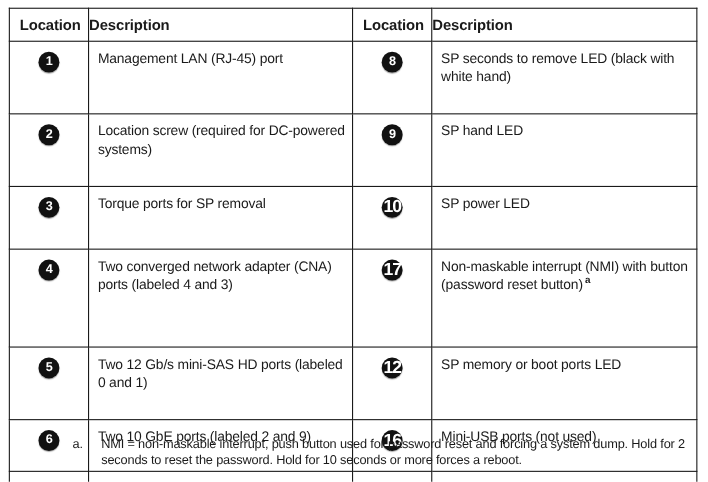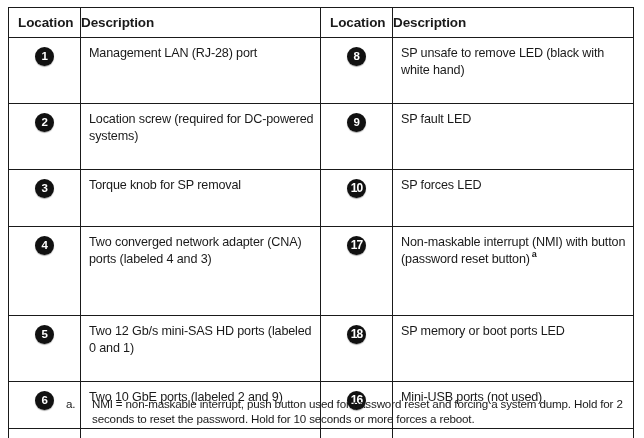--- a/index.html
+++ b/index.html
@@ -92,21 +92,21 @@
     color: #ffffff;
     font-size: 11.5px;
     font-weight: bold;
     line-height: 19px;
     text-align: center;
     letter-spacing: -0.5px;
     font-family: "Liberation Sans", sans-serif;
     box-shadow: 0 1px 1px rgba(0,0,0,0.35);
   }
   .badge.two-digit {
-    font-size: 12px;
+    font-size: 16px;
     letter-spacing: -1px;
   }
 
   sup.fn-mark {
     font-size: 9px;
     vertical-align: super;
     font-weight: bold;
     line-height: 0;
     margin-left: 2px;
   }
@@ -149,67 +149,67 @@
         <th class="loc-head">Location</th>
         <th>Description</th>
       </tr>
     </thead>
     <tbody>
 
       <tr class="h52">
         <td class="loc-cell">
           <span class="badge">1</span>
         </td>
-        <td class="desc-cell">Management LAN (RJ-28) port</td>
+        <td class="desc-cell">Management LAN (RJ-45) port</td>
         <td class="loc-cell">
           <span class="badge">8</span>
         </td>
-        <td class="desc-cell">SP unsafe to remove LED (black with white hand)</td>
+        <td class="desc-cell">SP seconds to remove LED (black with white hand)</td>
       </tr>
 
       <tr class="h52b">
         <td class="loc-cell">
           <span class="badge">2</span>
         </td>
         <td class="desc-cell">Location screw (required for DC-powered systems)</td>
         <td class="loc-cell">
           <span class="badge">9</span>
         </td>
-        <td class="desc-cell">SP fault LED</td>
+        <td class="desc-cell">SP hand LED</td>
       </tr>
 
       <tr class="h43">
         <td class="loc-cell">
           <span class="badge">3</span>
         </td>
-        <td class="desc-cell">Torque knob for SP removal</td>
+        <td class="desc-cell">Torque ports for SP removal</td>
         <td class="loc-cell">
           <span class="badge two-digit">10</span>
         </td>
-        <td class="desc-cell">SP forces LED</td>
+        <td class="desc-cell">SP power LED</td>
       </tr>
 
       <tr class="h75">
         <td class="loc-cell">
           <span class="badge">4</span>
         </td>
         <td class="desc-cell">Two converged network adapter (CNA) ports (labeled 4 and 3)</td>
         <td class="loc-cell">
           <span class="badge two-digit">17</span>
         </td>
         <td class="desc-cell"><span>Non-maskable interrupt (NMI) with button (password reset button)</span><sup class="fn-mark">a</sup></td>
       </tr>
 
       <tr class="h52">
         <td class="loc-cell">
           <span class="badge">5</span>
         </td>
         <td class="desc-cell">Two 12 Gb/s mini-SAS HD ports (labeled 0 and 1)</td>
         <td class="loc-cell">
-          <span class="badge two-digit">18</span>
+          <span class="badge two-digit">12</span>
         </td>
         <td class="desc-cell">SP memory or boot ports LED</td>
       </tr>
 
       <tr class="h33">
         <td class="loc-cell">
           <span class="badge">6</span>
         </td>
         <td class="desc-cell">Two 10 GbE ports (labeled 2 and 9)</td>
         <td class="loc-cell">

